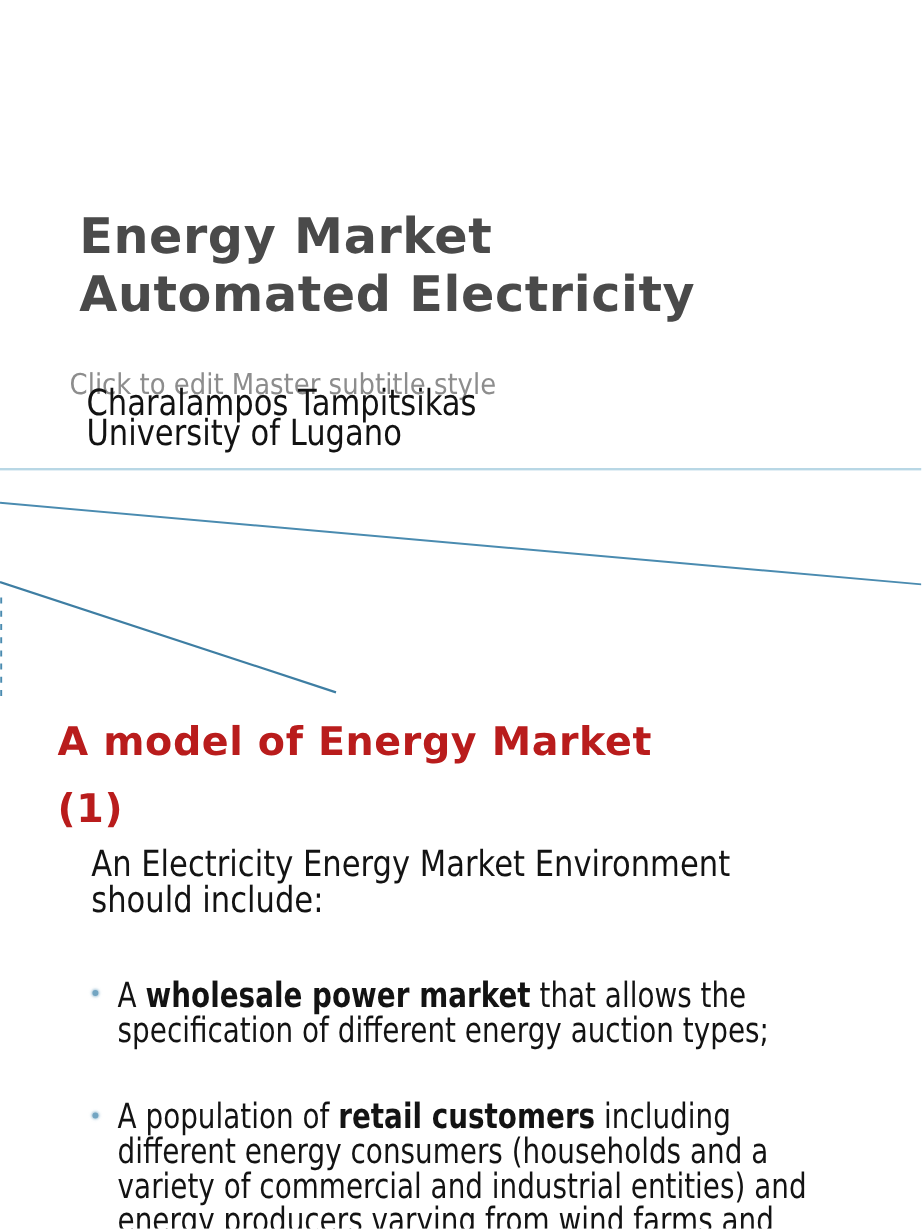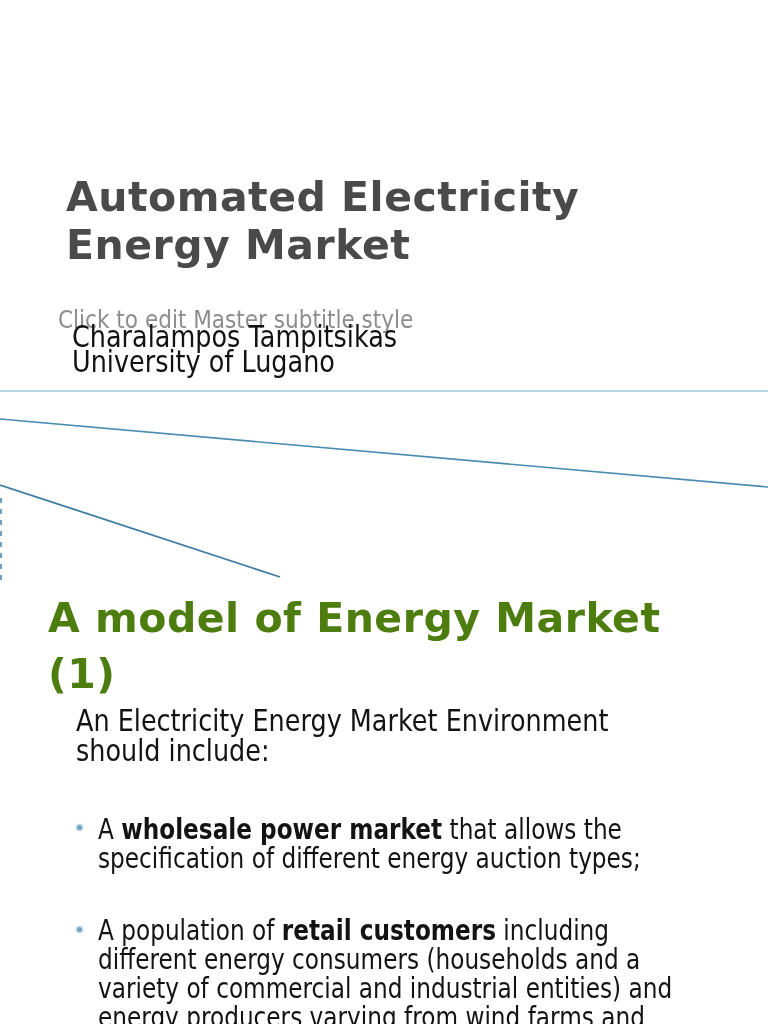--- a/index.html
+++ b/index.html
@@ -30,22 +30,22 @@
   }
 
   
   .page-divider{left:0;top:390px;width:768px;height:2px;background:#b8d7e5;}
   .deco-svg{left:0;top:0;width:768px;height:1024px;pointer-events:none;}
 
   
   .slide2-title{
     left:48px;top:590px;
     font-family:"DejaVu Sans",sans-serif;font-weight:bold;
-    font-size:41px;line-height:56px;letter-spacing:0.5px;
-    color:#4d7c0f;
+    font-size:33px;line-height:56px;letter-spacing:0.5px;
+    color:#b91c1c;
   }
   .intro-block{
     left:76px;top:706px;
     font-size:30px;line-height:30px;color:#131313;
   }
   .bullet{position:absolute;left:98px;font-size:29px;line-height:29px;color:#131313;}
   .bullet-1{top:815px;}
   .bullet-2{top:916px;}
   .bullet .dot{
     position:absolute;left:-21px;width:5px;height:5px;border-radius:50%;
@@ -57,22 +57,22 @@
   .b{font-weight:bold;}
   .t-line{white-space:pre;}
 </style>
 </head>
 <body>
 
 <div class="canvas">
 
   <section>
     <div class="abs slide-title">
+        <div class="t-line">Energy Market</div>
         <div class="t-line">Automated Electricity</div>
-        <div class="t-line">Energy Market</div>
       </div>
 
     <div class="abs subtitle-placeholder nowrap sxg">Click to edit Master subtitle style</div>
 
     <div class="abs author-block sxl">
         <div class="t-line">Charalampos Tampitsikas</div>
         <div class="t-line">University of Lugano</div>
       </div>
   </section>
 

